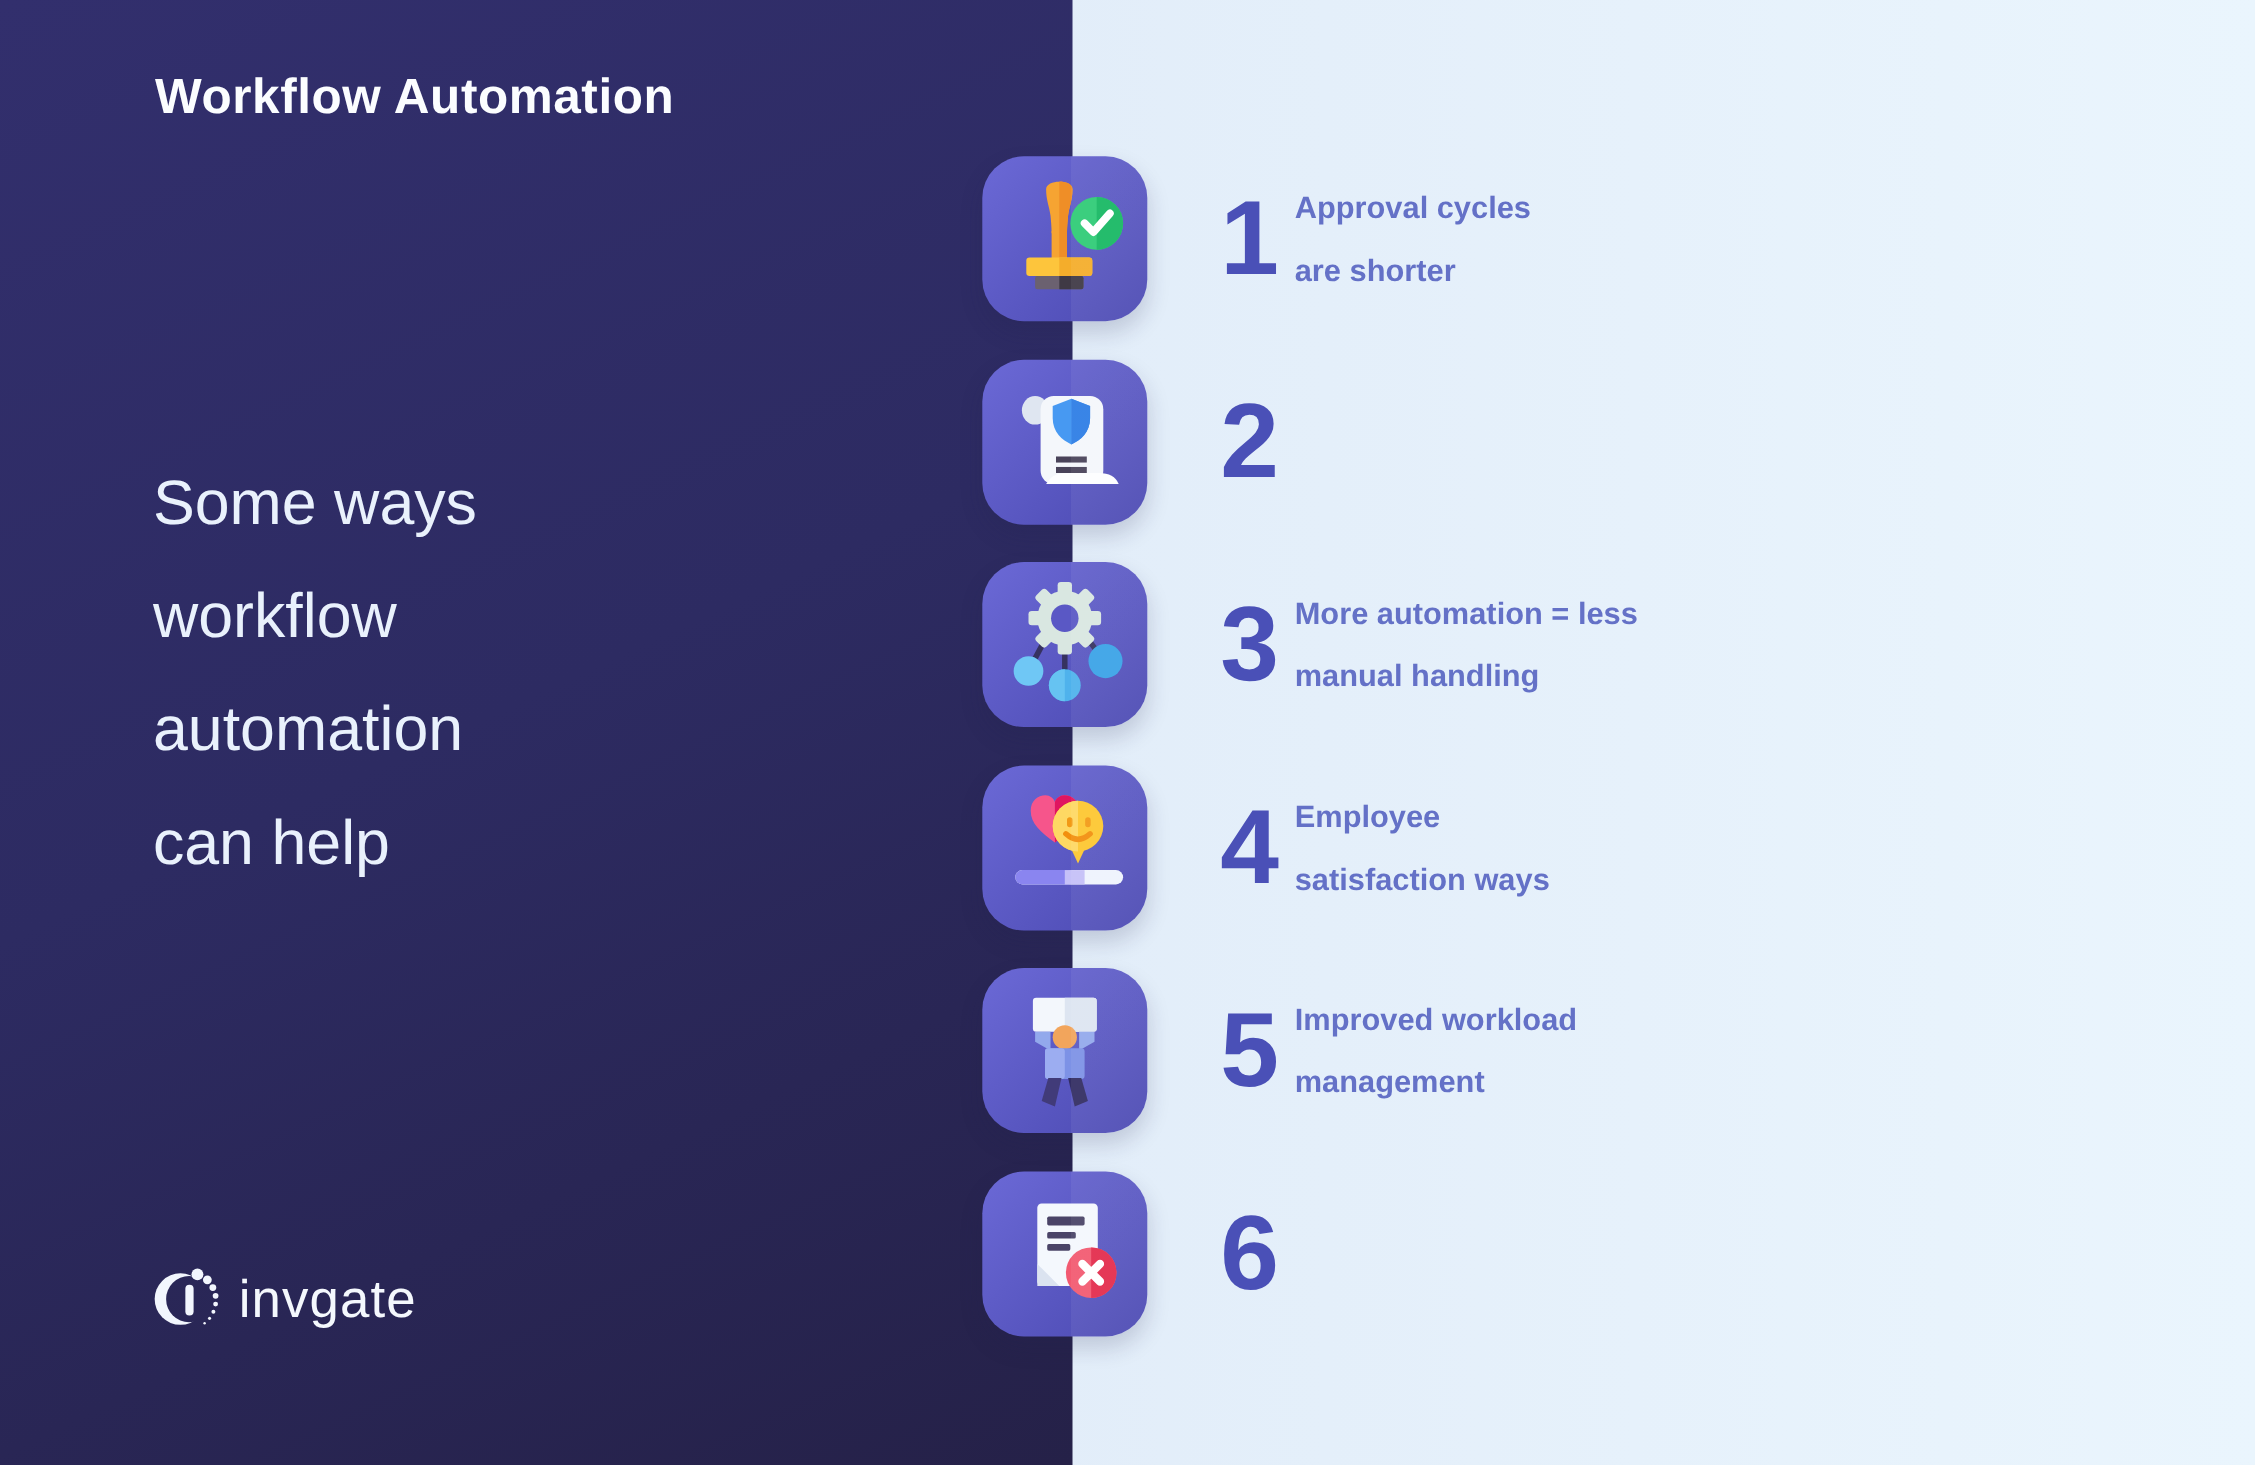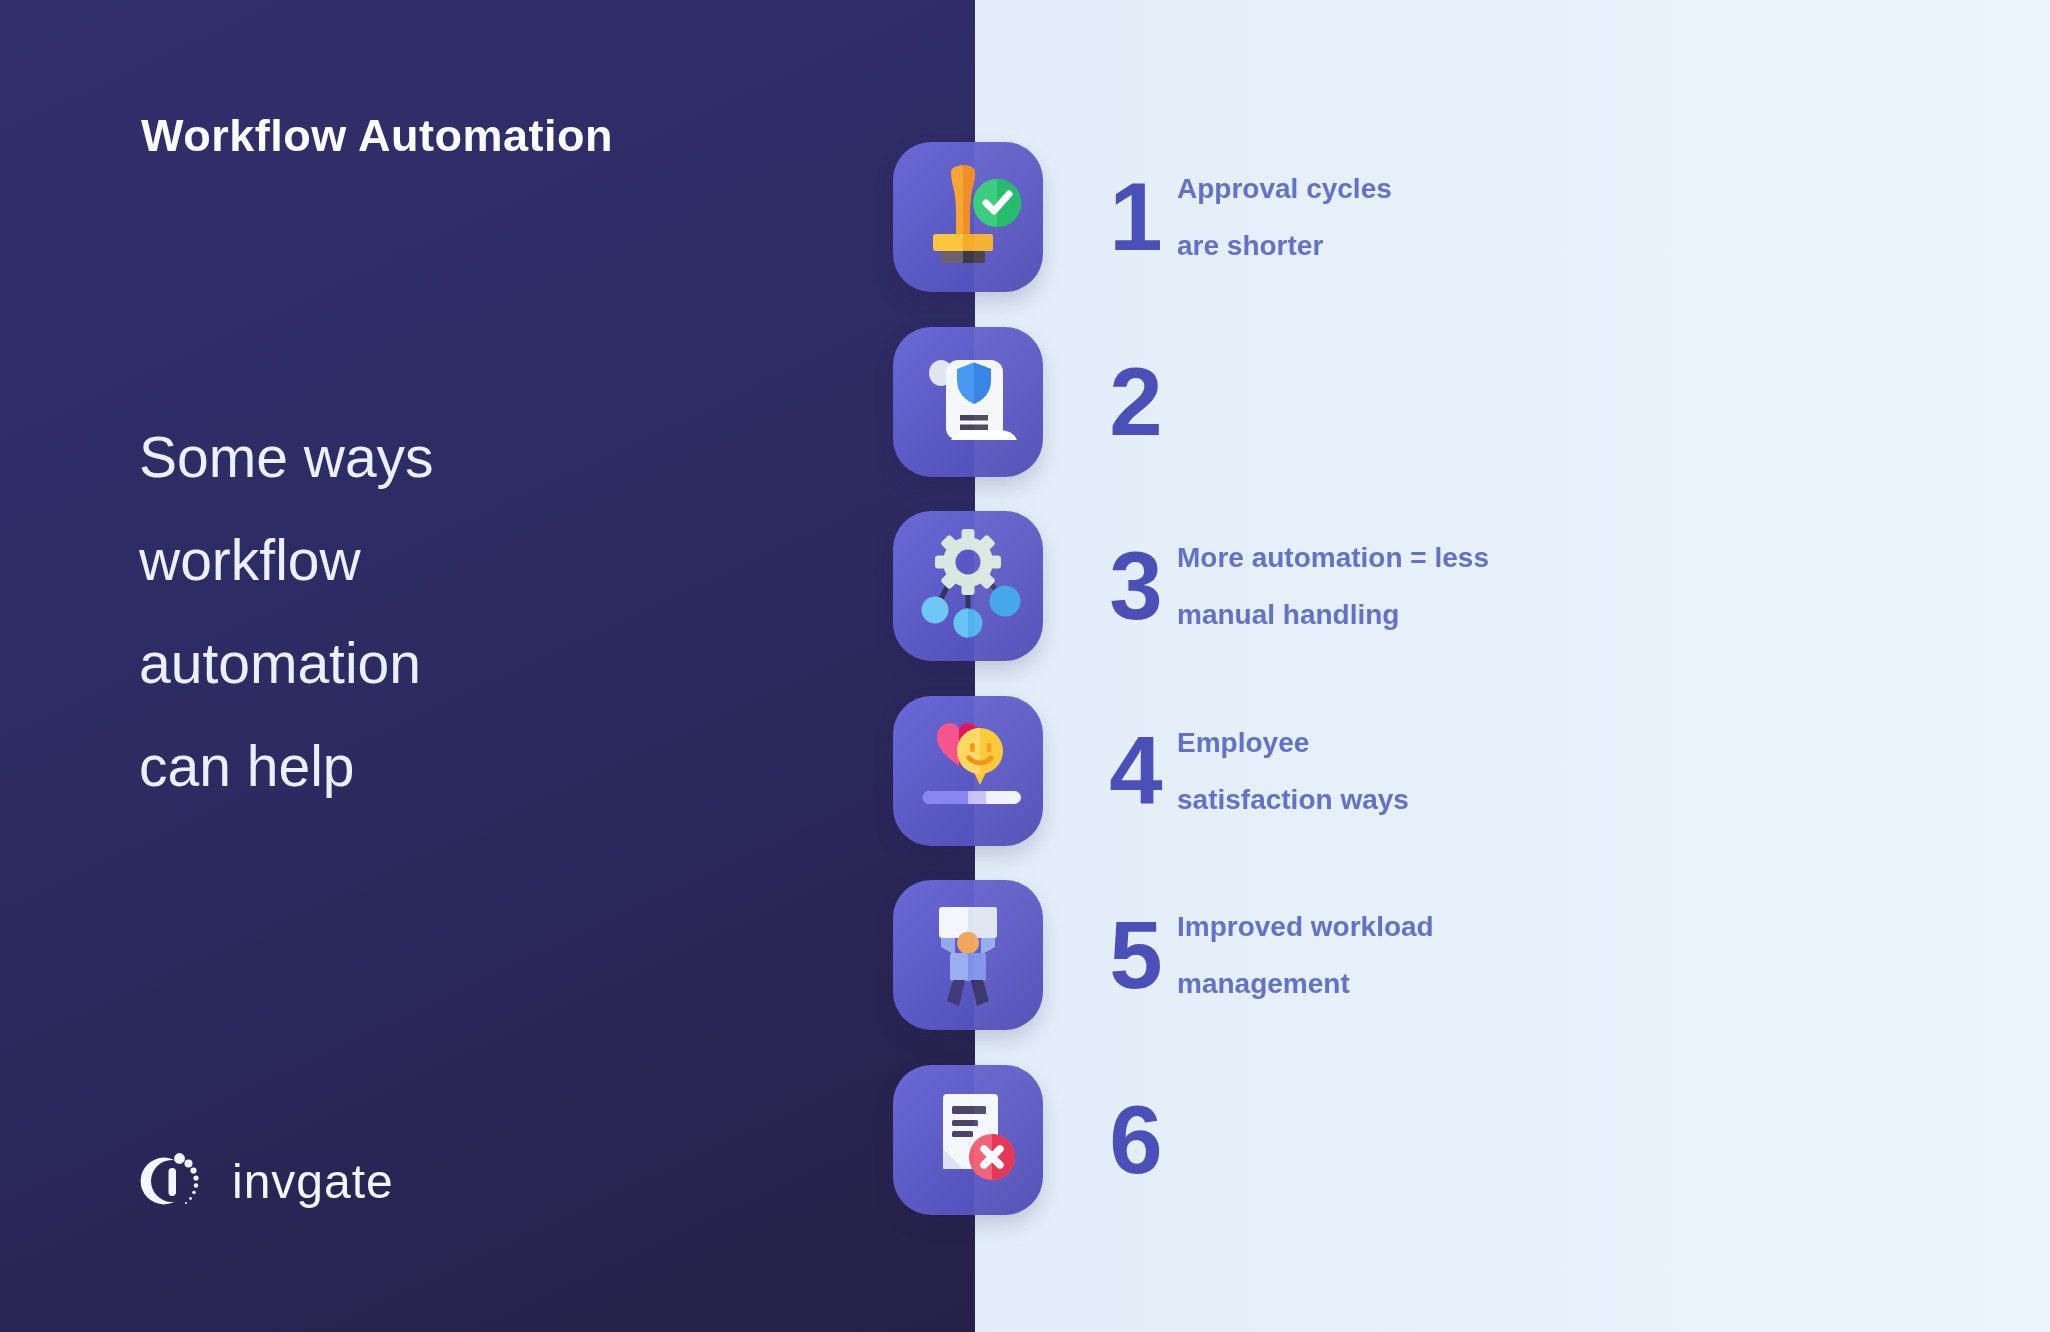--- a/index.html
+++ b/index.html
@@ -7,28 +7,28 @@
     position:relative;width:2050px;height:1332px;overflow:hidden;
     font-family:"Liberation Sans",sans-serif;
     background:linear-gradient(90deg,#d5e4f3 0%,#e2edf9 45%,#eaf5fd 100%);
   }
   .panel-left{
     position:absolute;left:0;top:0;width:975px;height:1332px;
     background:linear-gradient(155deg,#322f6d 0%,#2d2b62 48%,#252148 100%);
   }
   .kicker{
     position:absolute;left:141px;top:62px;
-    font-size:45px;font-weight:700;color:#fbfdff;letter-spacing:.5px;margin-top:48px;
+    font-size:45px;font-weight:700;color:#fbfdff;letter-spacing:.5px;
   }
   .headline{
     position:absolute;left:139px;top:406px;margin:0;
     font-size:57px;line-height:103px;font-weight:400;color:#e9f1fc;
     white-space:pre-line;
   }
-  .logo{position:absolute;left:138px;top:1152px;display:flex;align-items:center;gap:30px;}
+  .logo{position:absolute;left:138px;top:1152px;display:flex;align-items:center;gap:15px;}
   .logo-text{font-size:48px;color:#f4f8fd;font-weight:500;letter-spacing:1px;}
 
   .row{position:absolute;left:0;width:2050px;height:150px;}
   .tile{
     position:absolute;left:893px;top:0;width:150px;height:150px;border-radius:38px;
     background:linear-gradient(135deg,#6b69d6 0%,#4c4ab2 100%);
     box-shadow:0 10px 20px rgba(34,32,80,.18);
   }
   .tile::after{
     content:"";position:absolute;inset:0;border-radius:38px;pointer-events:none;

